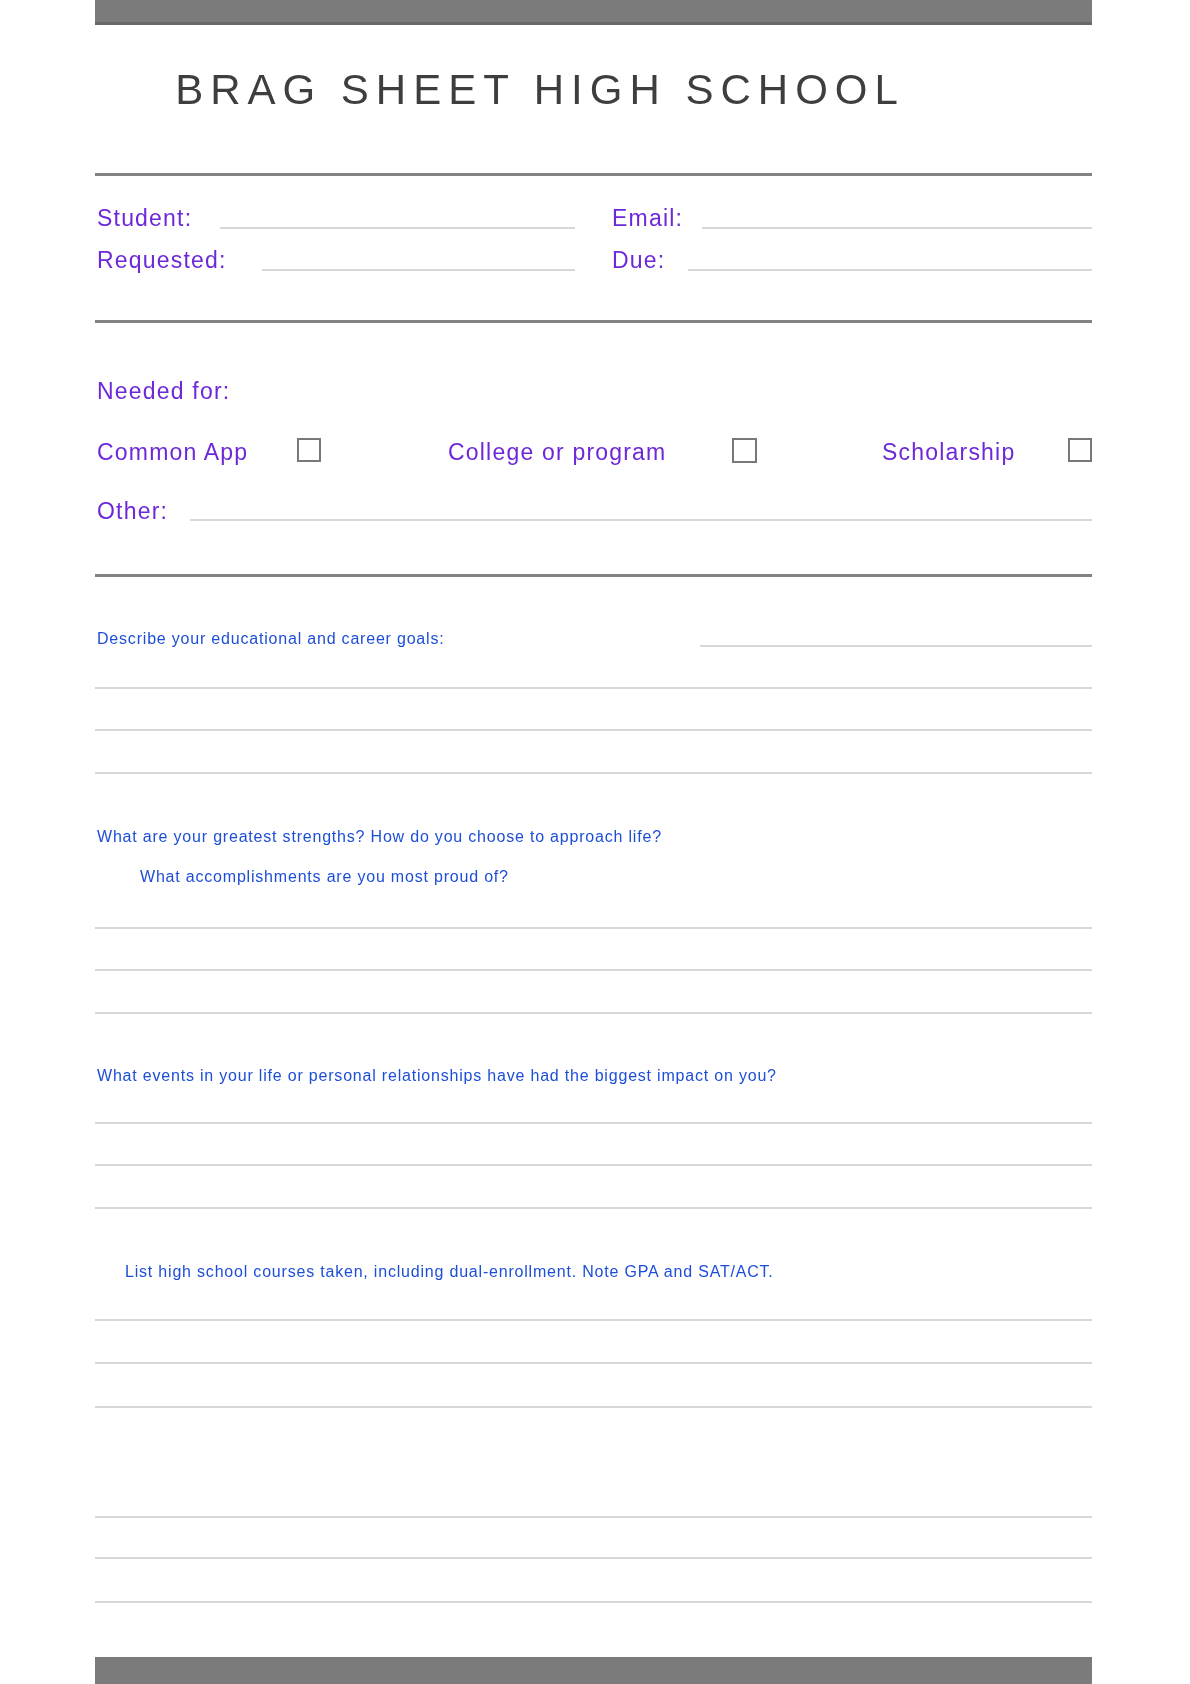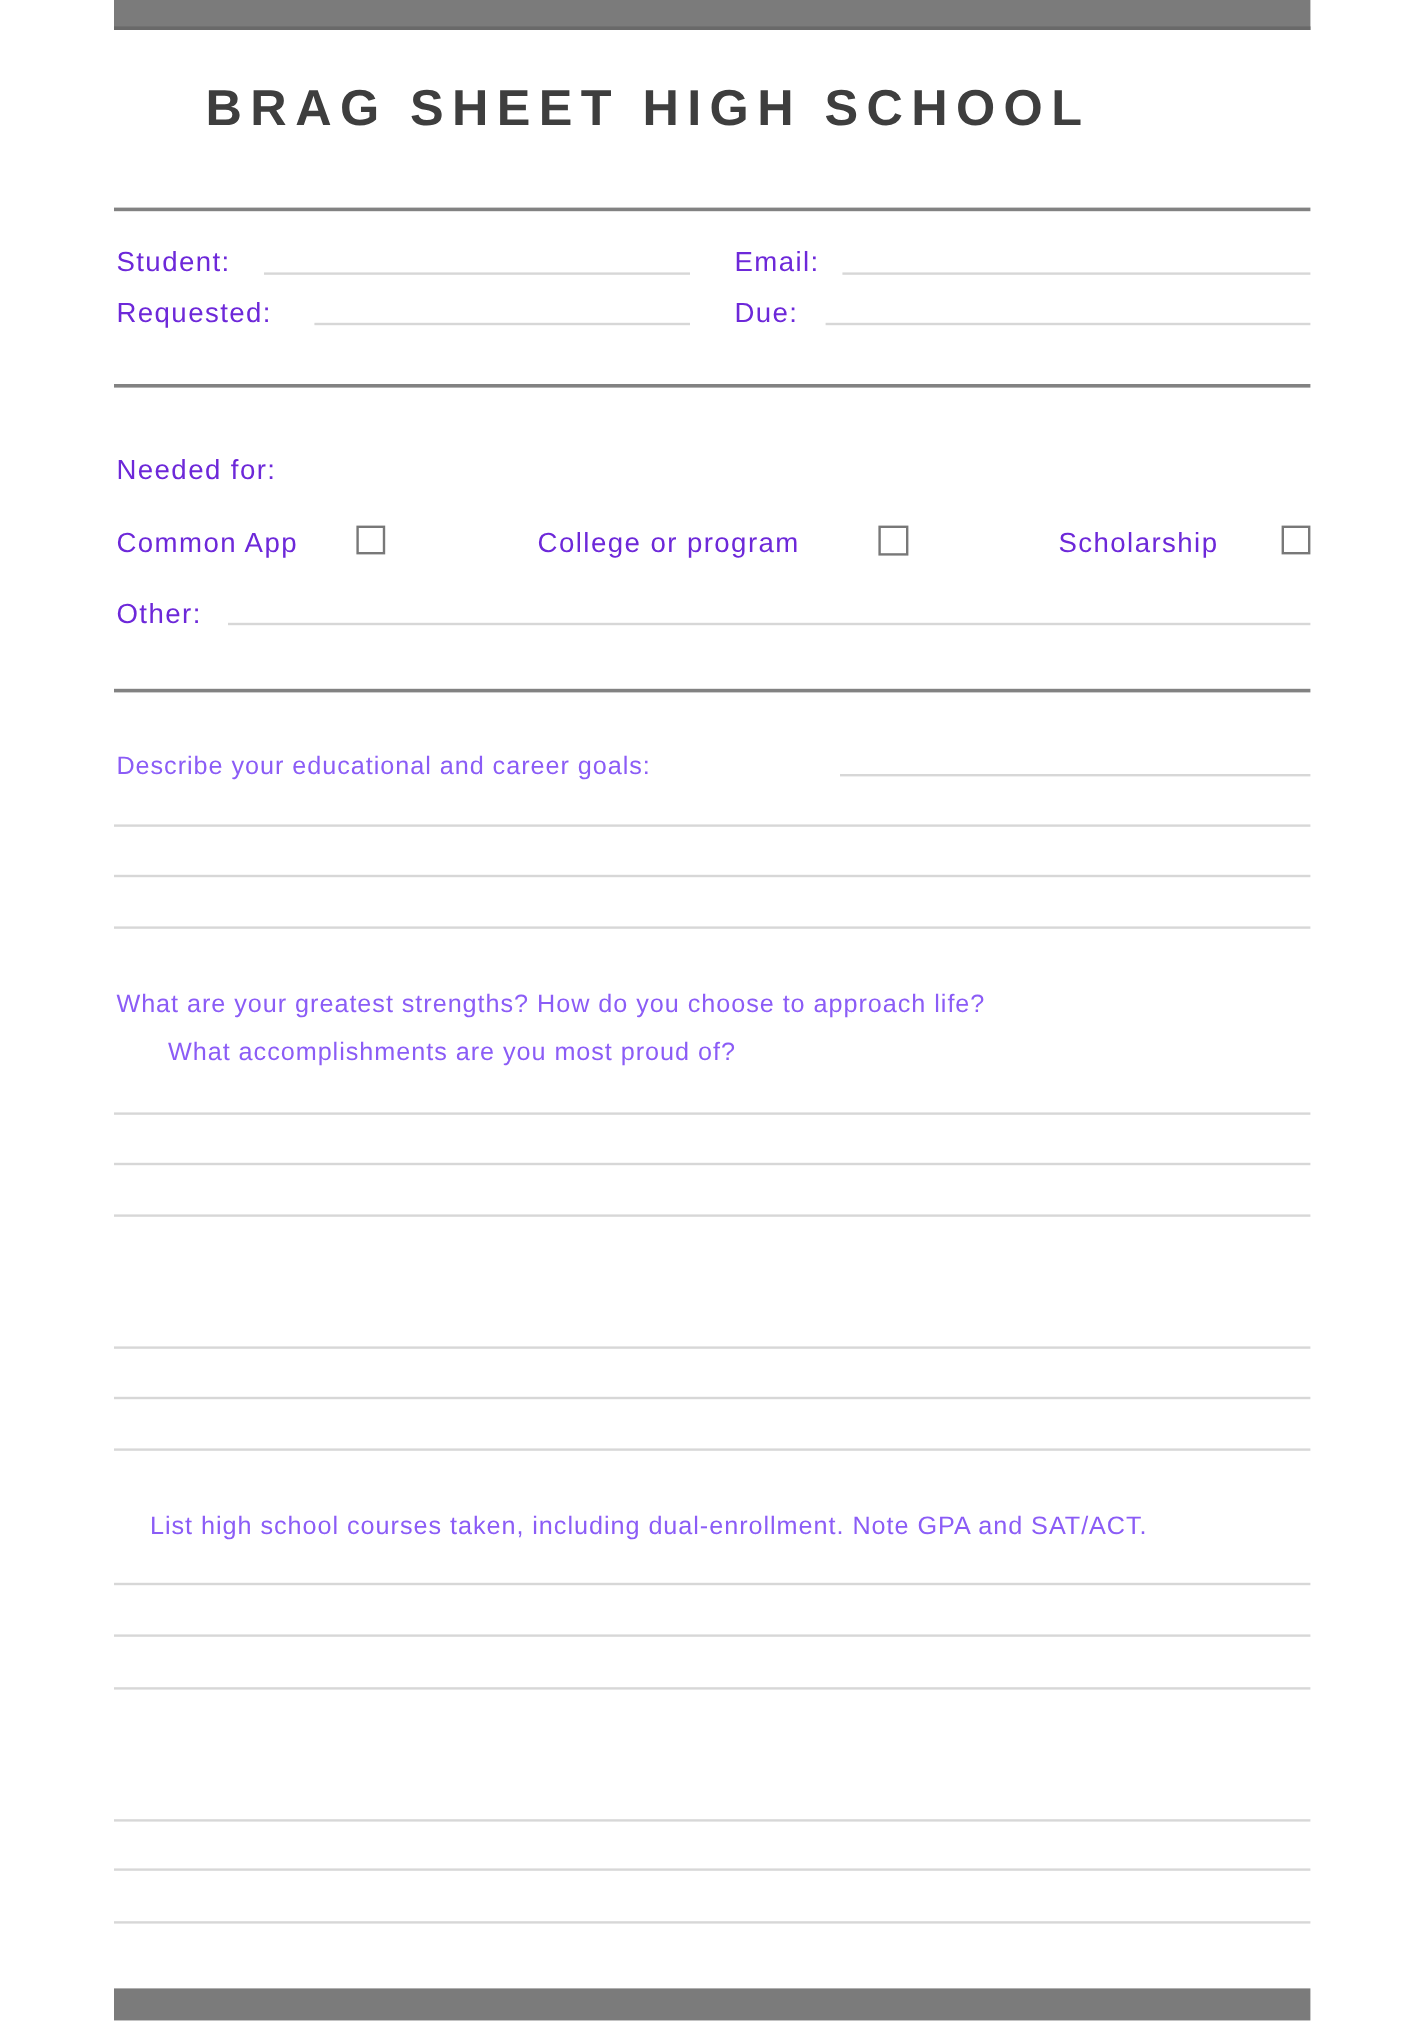--- a/index.html
+++ b/index.html
@@ -13,35 +13,35 @@
   }
   .abs{position:absolute;}
   .bar{background:#7b7b7b;}
   .bar-top{border-bottom:3px solid #696969;}
   .title{
     left:0;top:66px;width:1080px;
     text-align:center;
     font-size:42px;
     letter-spacing:7px;
     color:#3e3e3e;
-    font-weight:700;
+    font-weight:400;
     white-space:nowrap;
   }
   .hr{height:3px;background:#828282;}
   .lbl{
     font-size:23px;
     letter-spacing:1.2px;
     color:#6d28d9;
     white-space:nowrap;
     line-height:28px;
   }
   .q{
-    font-size:21px;
+    font-size:16px;
     letter-spacing:0.8px;
-    color:#8b5cf6;
+    color:#1d4ed8;
     white-space:nowrap;
     line-height:26px;
     text-align:right;
   }
   .wline{height:2px;background:#d7d7d7;}
   .cb{
     width:24px;height:24px;
     border:2px solid #787878;
     background:#ffffff;
     box-sizing:border-box;
@@ -93,20 +93,21 @@
   <div class="abs wline" style="left:95px;top:687px;width:997px;"></div>
   <div class="abs wline" style="left:95px;top:729px;width:997px;"></div>
   <div class="abs wline" style="left:95px;top:772px;width:997px;"></div>
 
   <div class="abs q" style="left:97px;top:824px;">What are your greatest strengths? How do you choose to approach life?</div>
   <div class="abs q" style="left:92px;top:864px;margin-left:48px;">What accomplishments are you most proud of?</div>
   <div class="abs wline" style="left:95px;top:927px;width:997px;"></div>
   <div class="abs wline" style="left:95px;top:969px;width:997px;"></div>
   <div class="abs wline" style="left:95px;top:1012px;width:997px;"></div>
 
+  <div class="abs q" style="left:97px;top:1063px;">What events in your life or personal relationships have had the biggest impact on you?</div>
   <div class="abs wline" style="left:95px;top:1122px;width:997px;"></div>
   <div class="abs wline" style="left:95px;top:1164px;width:997px;"></div>
   <div class="abs wline" style="left:95px;top:1207px;width:997px;"></div>
 
   <div class="abs q" style="left:97px;top:1259px;margin-left:28px;">List high school courses taken, including dual-enrollment. Note GPA and SAT/ACT.</div>
   <div class="abs wline" style="left:95px;top:1319px;width:997px;"></div>
   <div class="abs wline" style="left:95px;top:1362px;width:997px;"></div>
   <div class="abs wline" style="left:95px;top:1406px;width:997px;"></div>
 
   <div class="abs wline" style="left:95px;top:1516px;width:997px;"></div>

